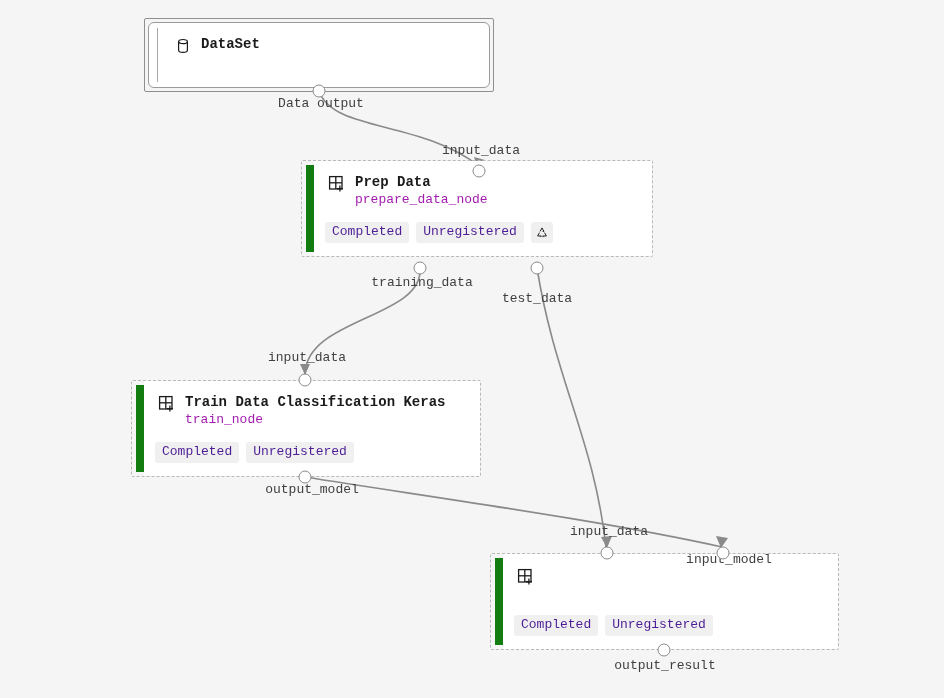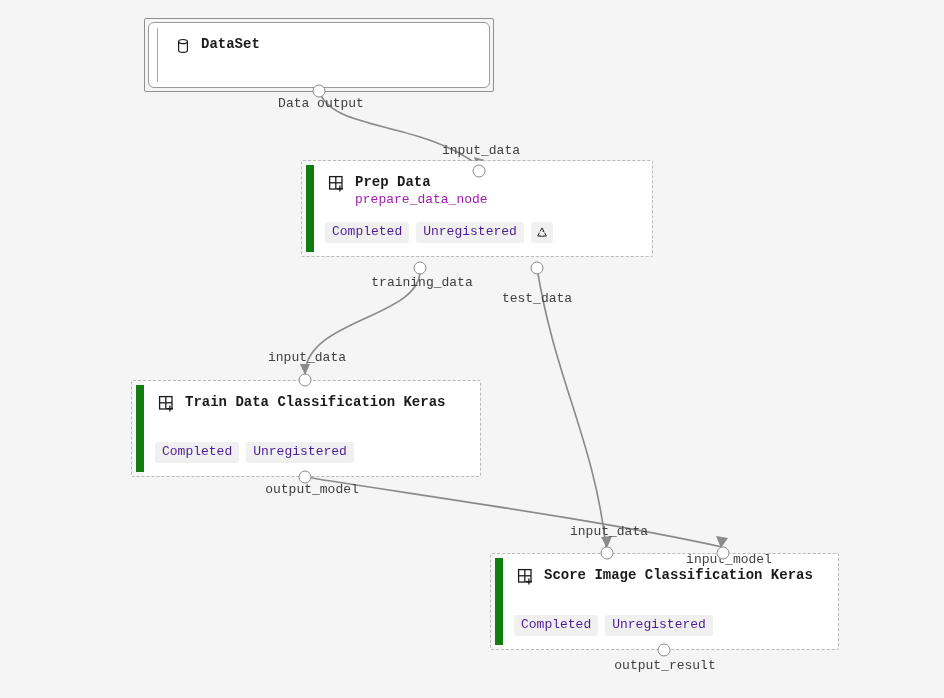--- a/index.html
+++ b/index.html
@@ -249,20 +249,21 @@
           <svg width="18" height="18" viewBox="0 0 18 18">
             <rect x="1.6" y="1.6" width="12.4" height="12.4" fill="none" stroke="#1b1b1b" stroke-width="1.3"></rect>
             <line x1="7.8" y1="1.6" x2="7.8" y2="14" stroke="#1b1b1b" stroke-width="1.3"></line>
             <line x1="1.6" y1="7.8" x2="14" y2="7.8" stroke="#1b1b1b" stroke-width="1.3"></line>
             <line x1="11.9" y1="10.6" x2="11.9" y2="16.6" stroke="#1b1b1b" stroke-width="1.3"></line>
             <line x1="8.9" y1="13.6" x2="14.9" y2="13.6" stroke="#1b1b1b" stroke-width="1.3"></line>
           </svg>
         </span>
         <div class="title-block">
           <span class="title-text">Train Data Classification Keras</span>
+          <span class="subtitle-text">train_node</span>
         </div>
       </div>
       <div class="badge-row" style="left:24px;">
         <span class="badge">Completed</span>
         <span class="badge">Unregistered</span>
       </div>
     </div>
   </div>
 
   <div class="node module-node" style="left:490px; top:553px; width:349px; height:97px;">
@@ -274,21 +275,20 @@
         <span class="node-icon">
           <svg width="18" height="18" viewBox="0 0 18 18">
             <rect x="1.6" y="1.6" width="12.4" height="12.4" fill="none" stroke="#1b1b1b" stroke-width="1.3"></rect>
             <line x1="7.8" y1="1.6" x2="7.8" y2="14" stroke="#1b1b1b" stroke-width="1.3"></line>
             <line x1="1.6" y1="7.8" x2="14" y2="7.8" stroke="#1b1b1b" stroke-width="1.3"></line>
             <line x1="11.9" y1="10.6" x2="11.9" y2="16.6" stroke="#1b1b1b" stroke-width="1.3"></line>
             <line x1="8.9" y1="13.6" x2="14.9" y2="13.6" stroke="#1b1b1b" stroke-width="1.3"></line>
           </svg>
         </span>
         <div class="title-block">
-          <span class="title-text">Score Image Classification Keras</span>
         </div>
       </div>
       <div class="badge-row" style="left:24px;">
         <span class="badge">Completed</span>
         <span class="badge">Unregistered</span>
       </div>
     </div>
   </div>
 
   <div class="port" style="left:319px; top:91px;"></div>

